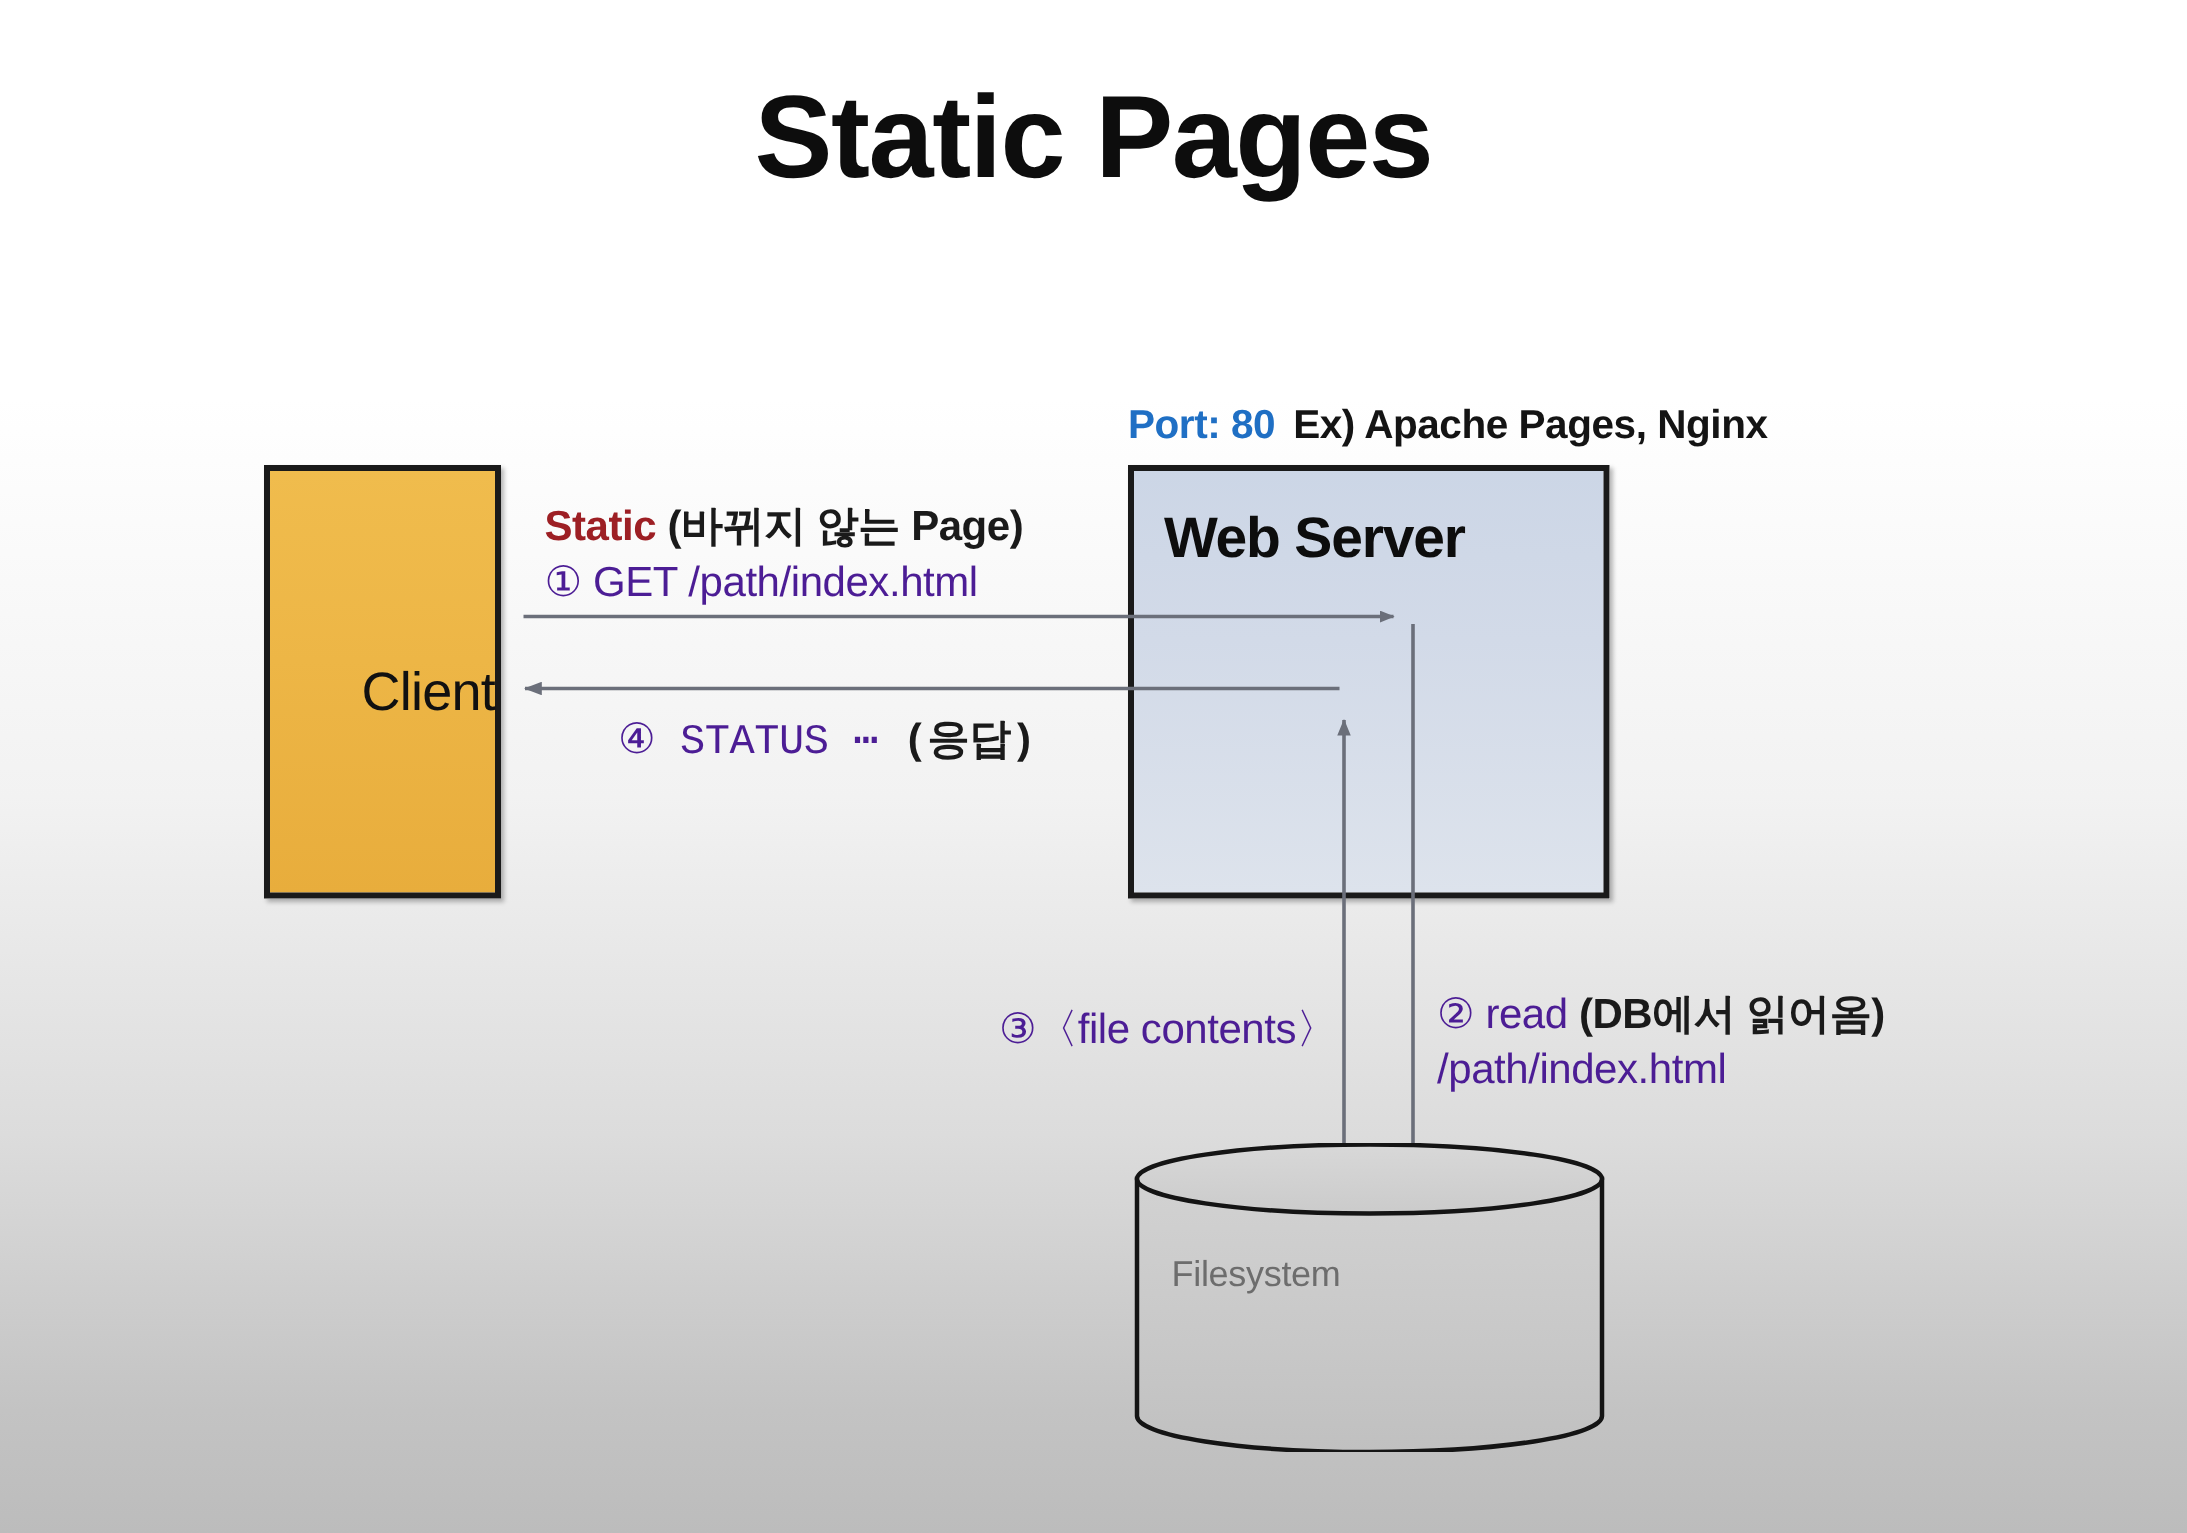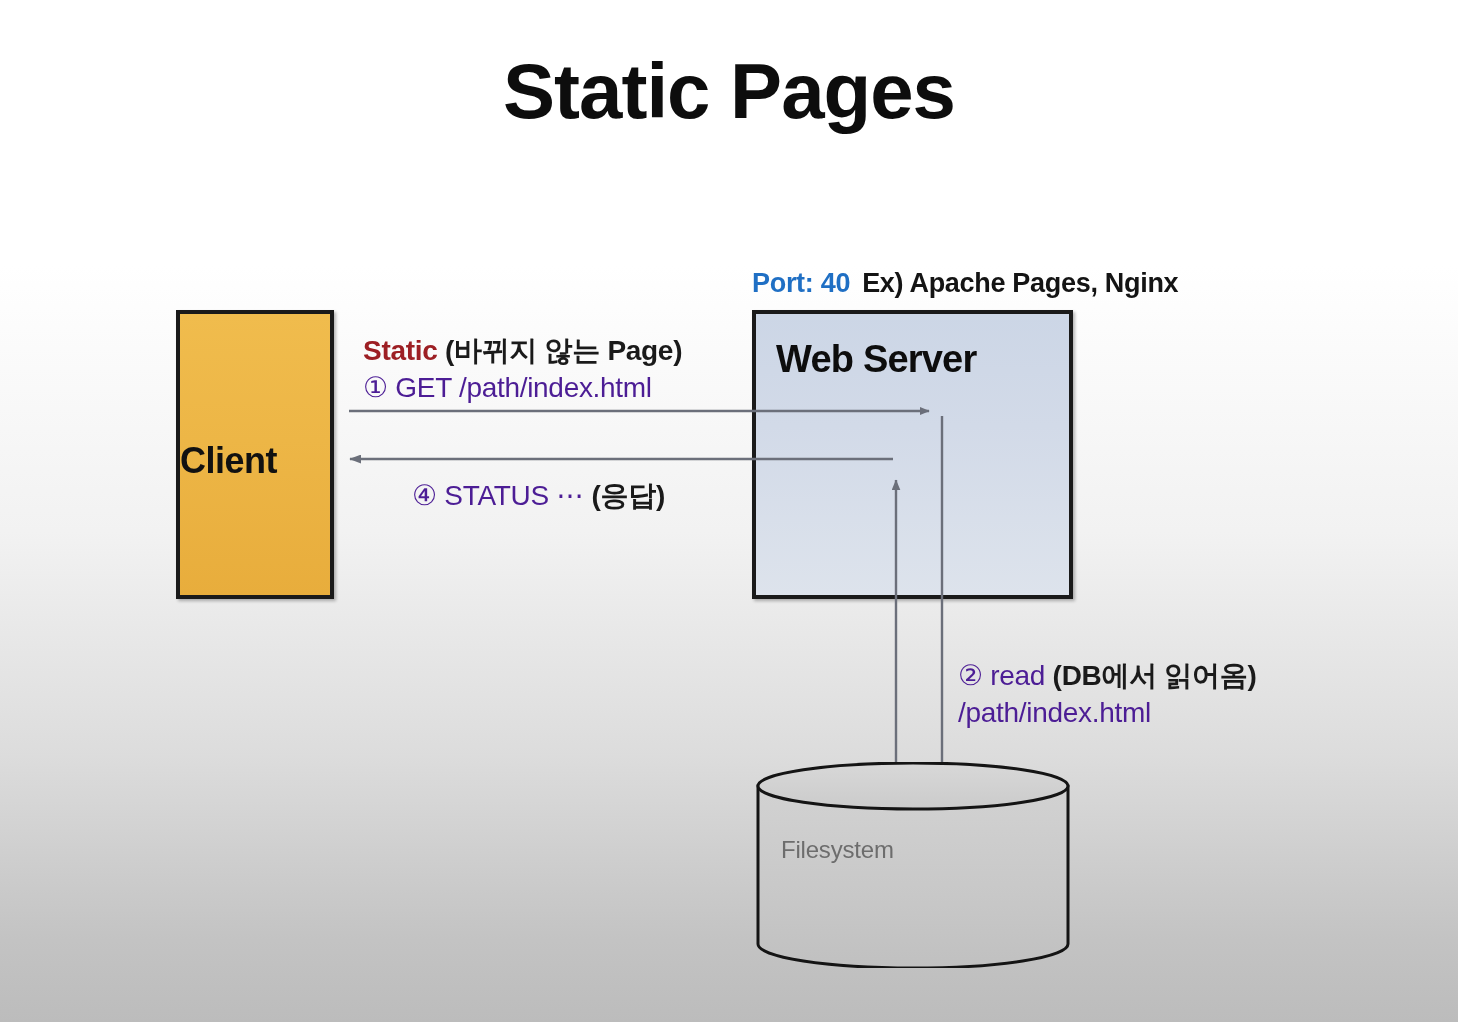--- a/index.html
+++ b/index.html
@@ -47,23 +47,23 @@
     width: 158px;
     height: 289px;
     background: linear-gradient(to bottom, #f0bc4d 0%, #edb646 45%, #e8ad3c 100%);
     box-shadow: 2px 2px 3px rgba(0,0,0,0.28);
   }
   .client-label {
     position: absolute;
     left: 0;
     top: 126px;
     width: 100%;
-    text-align: left;
+    text-align: right;
     font-size: 36px;
-    font-weight: bold;
+    font-weight: normal;
     color: #111111;
     letter-spacing: -0.5px;
   }
   .server-box {
     left: 752px;
     top: 310px;
     width: 321px;
     height: 289px;
     background: linear-gradient(to bottom, #ccd6e6 0%, #d2dae8 40%, #dde3ec 100%);
     box-shadow: 2px 2px 3px rgba(0,0,0,0.28);
@@ -118,20 +118,21 @@
 
   .static-ann {
     left: 363px;
     top: 333px;
     font-size: 28px;
   }
   .status-ann {
     left: 412px;
     top: 478px;
     font-size: 28px;
+    font-family: Liberation Mono, monospace;
   }
   .filecontents-ann {
     left: 666px;
     top: 668px;
     font-size: 28px;
   }
   .read-ann {
     left: 958px;
     top: 658px;
     font-size: 28px;
@@ -178,21 +179,21 @@
   }
 </style>
 </head>
 <body>
 
 <div id="slide">
 
   <div class="title">Static Pages</div>
 
   <div class="port-line">
-    <span class="port">Port: 40</span><span class="ex">Ex) Apache Pages, Nginx</span>
+    <span class="port">Port: 80</span><span class="ex">Ex) Apache Pages, Nginx</span>
   </div>
 
   <div class="box client-box">
     <div class="client-label">Client</div>
   </div>
 
   <div class="box server-box">
     <div class="server-label">Web Server</div>
   </div>
 
@@ -223,20 +224,23 @@
 
   <div class="ann static-ann">
     <div><span class="red">Static</span> <span class="bold-dark">(바뀌지 않는 Page)</span></div>
     <div class="gray">① GET /path/index.html</div>
   </div>
 
   <div class="ann status-ann">
     <div><span class="gray">④ STATUS ⋯ </span><span class="bold-dark">(응답)</span></div>
   </div>
 
+  <div class="ann filecontents-ann">
+    <div class="gray">③〈file contents〉</div>
+  </div>
 
   <div class="ann read-ann">
     <div><span class="gray">② read </span><span class="bold-dark">(DB에서 읽어옴)</span></div>
     <div class="gray">/path/index.html</div>
   </div>
 
   <svg class="db" viewBox="0 0 316 206" preserveAspectRatio="none">
     <defs>
       <linearGradient id="dbgrad" x1="0" y1="0" x2="0" y2="1">
         <stop offset="0%" stop-color="#d2d2d2"></stop>

